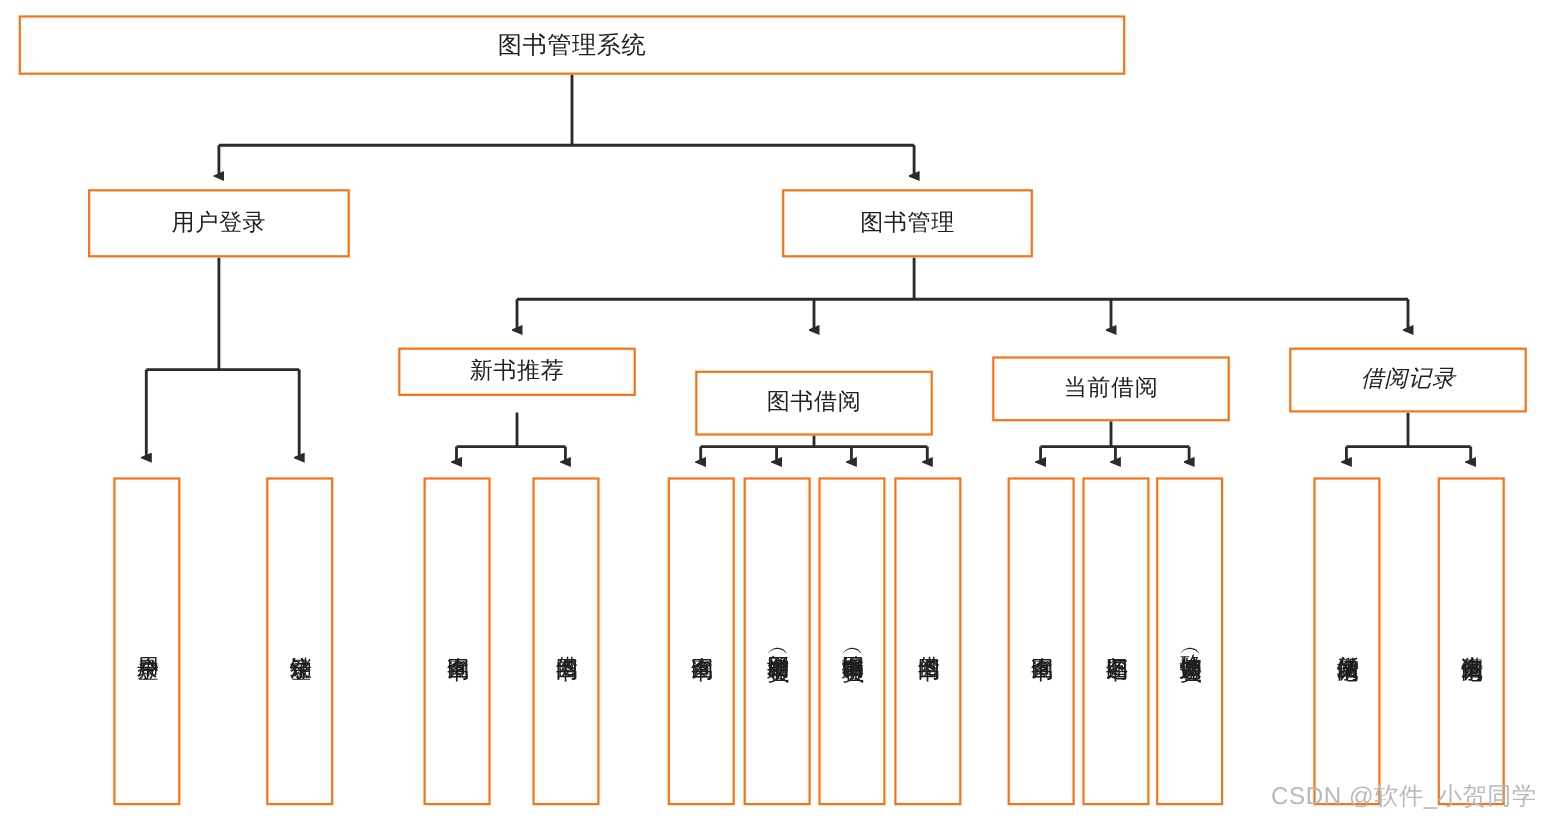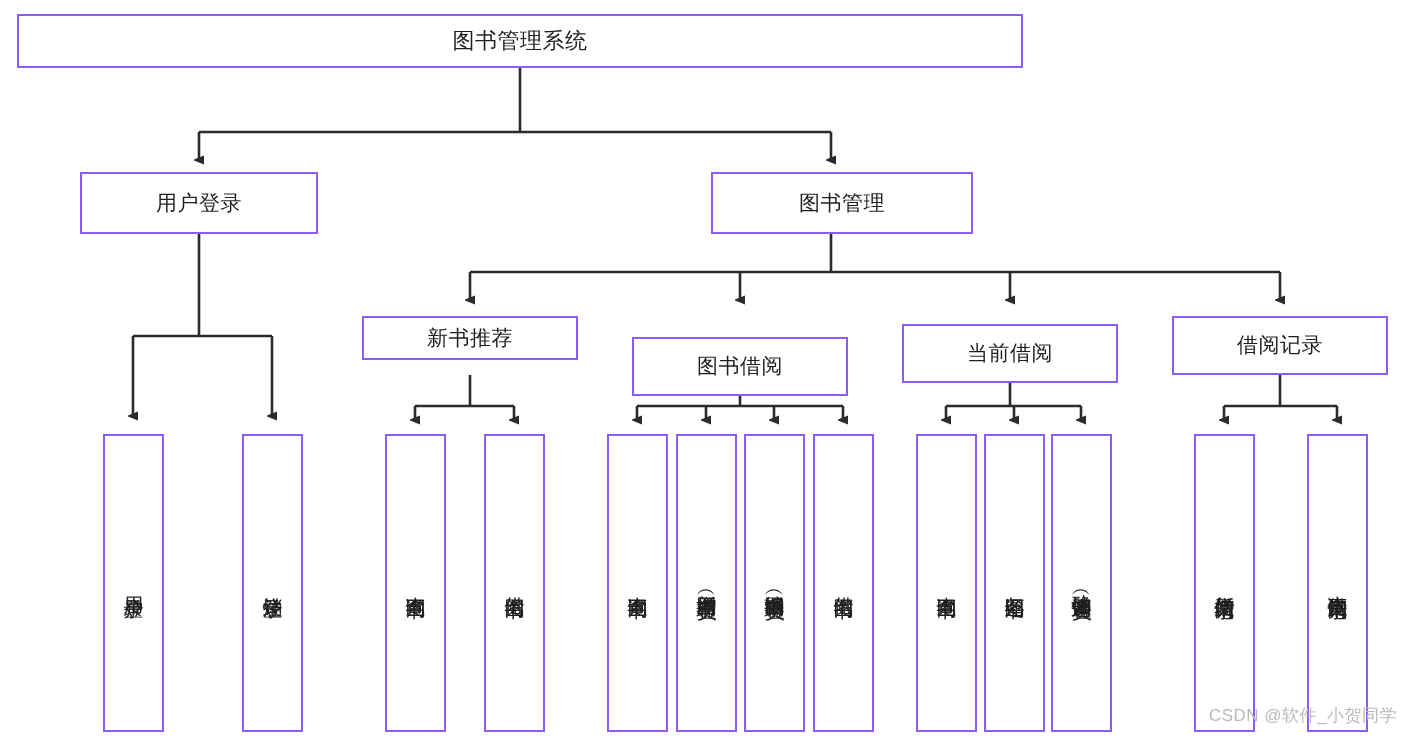--- a/index.html
+++ b/index.html
@@ -24,21 +24,21 @@
     left: 0;
     top: 0;
     width: 1405px;
     height: 747px;
     pointer-events: none;
   }
   .node {
     position: absolute;
     box-sizing: border-box;
     background: #ffffff;
-    border: 2px solid #8b5cf6;
+    border: 2px solid #f97316;
     display: flex;
     align-items: center;
     justify-content: center;
     z-index: 2;
   }
   .node .label {
     font-size: 21px;
     line-height: 1.18;
     letter-spacing: 0.5px;
     color: #1f1f1f;
@@ -51,22 +51,22 @@
     font-size: 20px;
     line-height: 1.25;
     letter-spacing: 1px;
     white-space: normal;
     max-height: 250px;
   }
   .node.root .label { font-size: 22px; }
   .watermark {
     position: absolute;
     right: 8px;
-    bottom: 20px;
-    font-size: 17px;
+    bottom: 8px;
+    font-size: 22px;
     color: #b9b9b9;
     letter-spacing: 0.5px;
     z-index: 3;
     white-space: nowrap;
   }
 </style>
 </head>
 <body>
 
 <div id="canvas">
@@ -122,37 +122,37 @@
   </svg>
 
   <div class="node root" style="left:17px; top:14px; width:1006px; height:54px;">
     <span class="label">图书管理系统</span>
   </div>
 
   <div class="node" style="left:80px; top:172px; width:238px; height:62px;">
     <span class="label">用户登录</span>
   </div>
 
-  <div class="node" style="left:711px; top:172px; width:262px; height:62px;">
+  <div class="node" style="left:711px; top:172px; width:228px; height:62px;">
     <span class="label">图书管理</span>
   </div>
 
   <div class="node" style="left:362px; top:316px; width:216px; height:44px;">
     <span class="label">新书推荐</span>
   </div>
 
   <div class="node" style="left:632px; top:316px; width:216px; height:59px;margin-top:21px;">
     <span class="label">图书借阅</span>
   </div>
 
   <div class="node" style="left:902px; top:324px; width:216px; height:59px;">
     <span class="label">当前借阅</span>
   </div>
 
-  <div class="node" style="left:1172px; top:316px; width:216px; height:59px;">
+  <div class="node" style="left:1172px; top:316px; width:216px; height:59px;font-style:italic;">
     <span class="label">借阅记录</span>
   </div>
 
   <div class="node vertical" style="left:103px; top:434px; width:61px; height:298px;">
     <span class="label">用户登录</span>
   </div>
 
   <div class="node vertical" style="left:242px; top:434px; width:61px; height:298px;">
     <span class="label">注销登录</span>
   </div>

